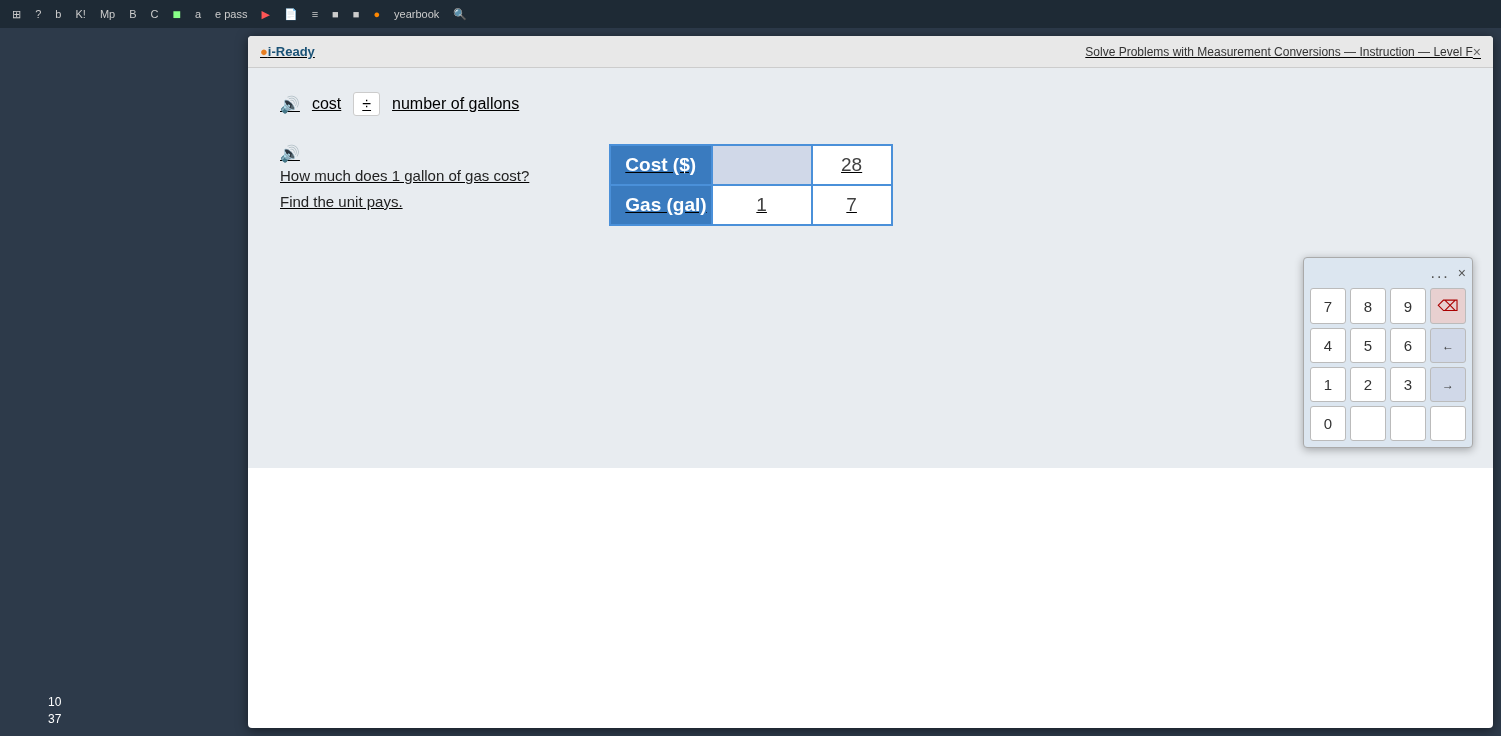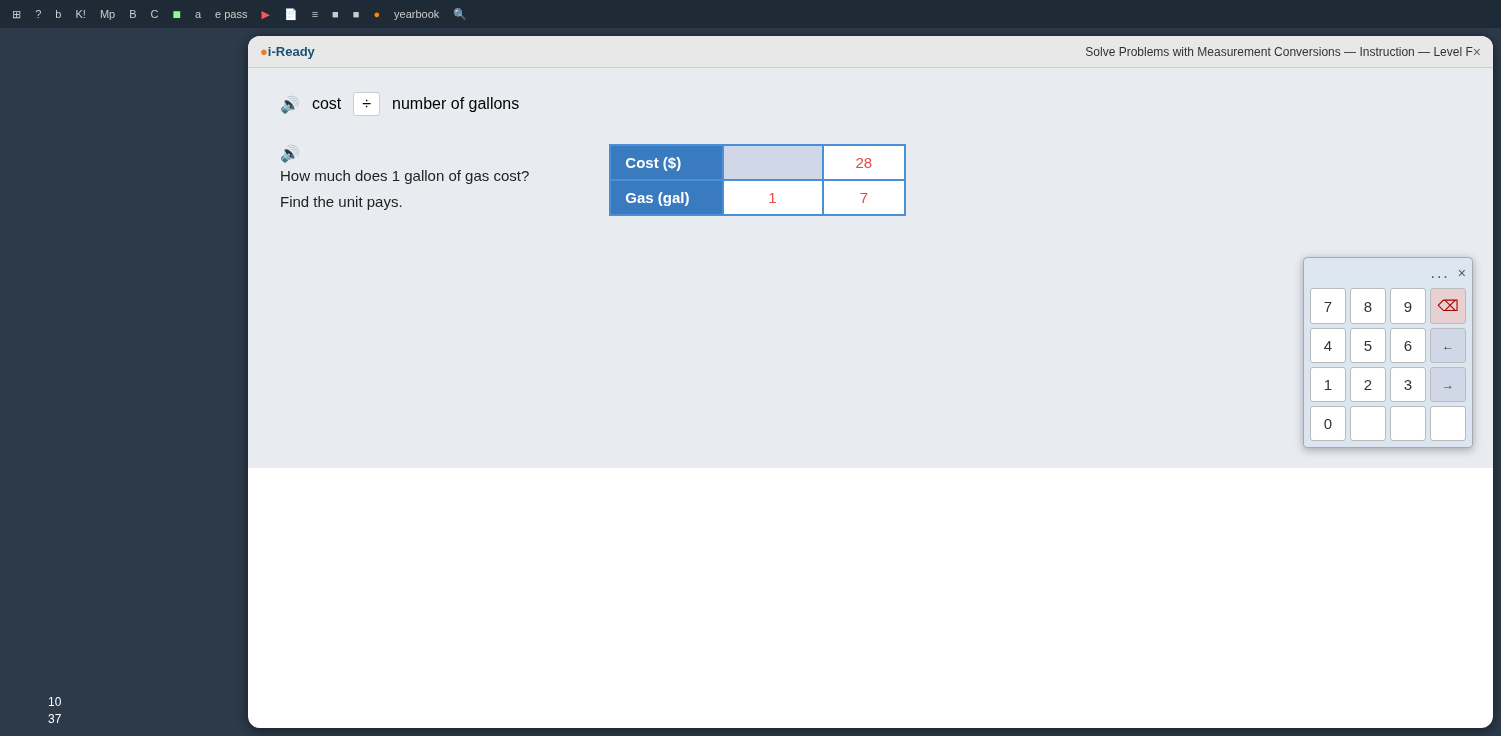--- a/index.html
+++ b/index.html
@@ -33,23 +33,24 @@
     }
 
     
     .browser-window {
       position: absolute;
       top: 36px;
       left: 248px;
       right: 8px;
       bottom: 8px;
       background: #fff;
-      border-radius: 12px;
+      border-radius: 4px;
       overflow: hidden;
       box-shadow: 0 2px 12px rgba(0,0,0,0.5);
+      text-decoration: underline;
     }
 
     
     .browser-chrome {
       background: #e8e8e8;
       height: 32px;
       display: flex;
       align-items: center;
       padding: 0 12px;
       border-bottom: 1px solid #ccc;
@@ -114,35 +115,35 @@
     }
 
     
     .data-table {
       border-collapse: collapse;
       border: 2px solid #4a90d9;
       min-width: 280px;
     }
     .data-table td, .data-table th {
       border: 2px solid #4a90d9;
-      padding: 8px 32px;
+      padding: 8px 4px;
       text-align: center;
-      font-size: 15px;
+      font-size: 19px;
       min-width: 80px;
     }
     .data-table .header-cell {
       background: #3a7bbf;
       color: white;
       font-weight: bold;
       text-align: left;
       padding-left: 14px;
     }
     .data-table .value-cell {
       background: white;
-      color: #ef4444;
+      color: #404040;
     }
     .data-table .input-cell {
       background: #d0d8e8;
       min-width: 100px;
     }
 
     
     .numpad {
       position: absolute;
       bottom: 20px;

